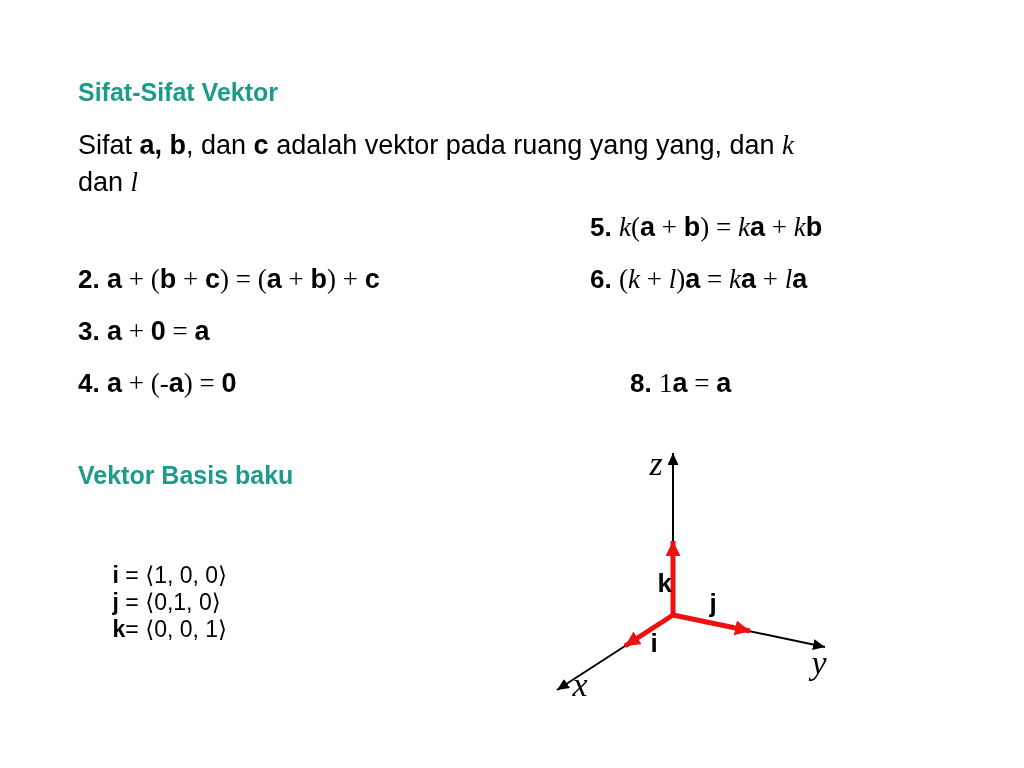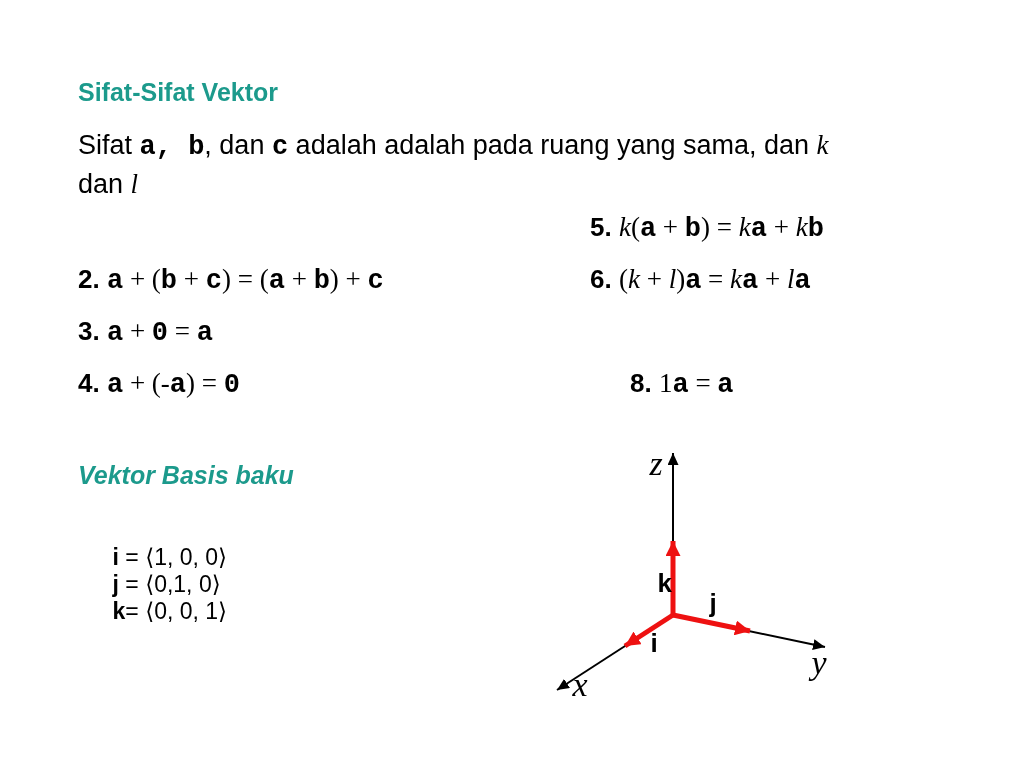--- a/index.html
+++ b/index.html
@@ -33,21 +33,21 @@
     line-height: 37px;
   }
   .equation {
     font-size: 27px;
     line-height: 34px;
   }
 
   
   .seg-p { font-family: "Liberation Sans", "DejaVu Sans", sans-serif; }
   .seg-n { font-family: "Liberation Sans", "DejaVu Sans", sans-serif; font-weight: bold; font-size: 26px; }
-  .seg-v { font-family: Liberation Mono, monospace; font-weight: bold; }
+  .seg-v { font-family: Liberation Sans, sans-serif; font-weight: bold; }
   .seg-o { font-family: "Liberation Serif", "DejaVu Serif", serif; }
   .seg-s { font-family: "Liberation Serif", "DejaVu Serif", serif; font-style: italic; }
 
   .basis-line { font-size: 23px; }
   .basis-item { display: inline-block; white-space: pre; }
   .basis-item.gap-a { margin-right: 25px; }
   .basis-item.gap-b { margin-right: 30px; }
   .basis-symbol { font-weight: bold; }
 
   
@@ -69,33 +69,33 @@
     fill: var(--text-color);
   }
 </style>
 </head>
 <body>
 
 <div id="slide">
 
   <div class="abs heading" style="left:78px; top:78px;">Sifat-Sifat Vektor</div>
 
-  <div class="abs intro-line" style="left:78px; top:127px;"><span class="seg-p">Sifat </span><span class="seg-v">a, b</span><span class="seg-p">, dan </span><span class="seg-v">c</span><span class="seg-p"> adalah adalah pada ruang yang sama, dan </span><span class="seg-s">k</span><span class="seg-p"> dan </span><span class="seg-s">l</span></div>
+  <div class="abs intro-line" style="left:78px; top:127px;"><span class="seg-p">Sifat </span><span class="seg-v">a, b</span><span class="seg-p">, dan </span><span class="seg-v">c</span><span class="seg-p"> adalah vektor pada ruang yang yang, dan </span><span class="seg-s">k</span><span class="seg-p"> dan </span><span class="seg-s">l</span></div>
 
   <div class="abs equation" style="left:78px; top:262px;"><span class="seg-n">2. </span><span class="seg-v">a</span><span class="seg-o"> + (</span><span class="seg-v">b</span><span class="seg-o"> + </span><span class="seg-v">c</span><span class="seg-o">) = (</span><span class="seg-v">a</span><span class="seg-o"> + </span><span class="seg-v">b</span><span class="seg-o">) + </span><span class="seg-v">c</span></div>
   <div class="abs equation" style="left:78px; top:314px;"><span class="seg-n">3. </span><span class="seg-v">a</span><span class="seg-o"> + </span><span class="seg-v">0</span><span class="seg-o"> = </span><span class="seg-v">a</span></div>
   <div class="abs equation" style="left:78px; top:366px;"><span class="seg-n">4. </span><span class="seg-v">a</span><span class="seg-o"> + (-</span><span class="seg-v">a</span><span class="seg-o">) = </span><span class="seg-v">0</span></div>
 
   <div class="abs equation" style="left:590px; top:210px;"><span class="seg-n">5. </span><span class="seg-s">k</span><span class="seg-o">(</span><span class="seg-v">a</span><span class="seg-o"> + </span><span class="seg-v">b</span><span class="seg-o">) = </span><span class="seg-s">k</span><span class="seg-v">a</span><span class="seg-o"> + </span><span class="seg-s">k</span><span class="seg-v">b</span></div>
   <div class="abs equation" style="left:590px; top:262px;"><span class="seg-n">6. </span><span class="seg-o">(</span><span class="seg-s">k</span><span class="seg-o"> + </span><span class="seg-s">l</span><span class="seg-o">)</span><span class="seg-v">a</span><span class="seg-o"> = </span><span class="seg-s">k</span><span class="seg-v">a</span><span class="seg-o"> + </span><span class="seg-s">l</span><span class="seg-v">a</span></div>
   <div class="abs equation" style="left:590px; top:366px;margin-left:40px;"><span class="seg-n">8. </span><span class="seg-o">1</span><span class="seg-v">a</span><span class="seg-o"> = </span><span class="seg-v">a</span></div>
 
-  <div class="abs heading" style="left:78px; top:461px;font-style:italic;">Vektor Basis baku</div>
+  <div class="abs heading" style="left:78px; top:461px;">Vektor Basis baku</div>
 
-  <div class="abs basis-line" style="left:87px; top:517px;">
+  <div class="abs basis-line" style="left:87px; top:535px;">
     <span class="basis-item gap-a"><span class="basis-symbol">i</span><span> = </span><span>⟨1, 0, 0⟩</span></span>
     <span class="basis-item gap-b"><span class="basis-symbol">j</span><span> = </span><span>⟨0,1, 0⟩</span></span>
     <span class="basis-item"><span class="basis-symbol">k</span><span>= </span><span>⟨0, 0, 1⟩</span></span>
   </div>
 
   <svg id="axes-svg" width="310" height="290" viewBox="0 0 310 290">
     <defs>
       <marker id="mb" markerUnits="userSpaceOnUse" markerWidth="14" markerHeight="11" refX="12" refY="5.5" orient="auto">
         <path class="black-head" d="M0,0 L12,5.5 L0,11 z"></path>
       </marker>

